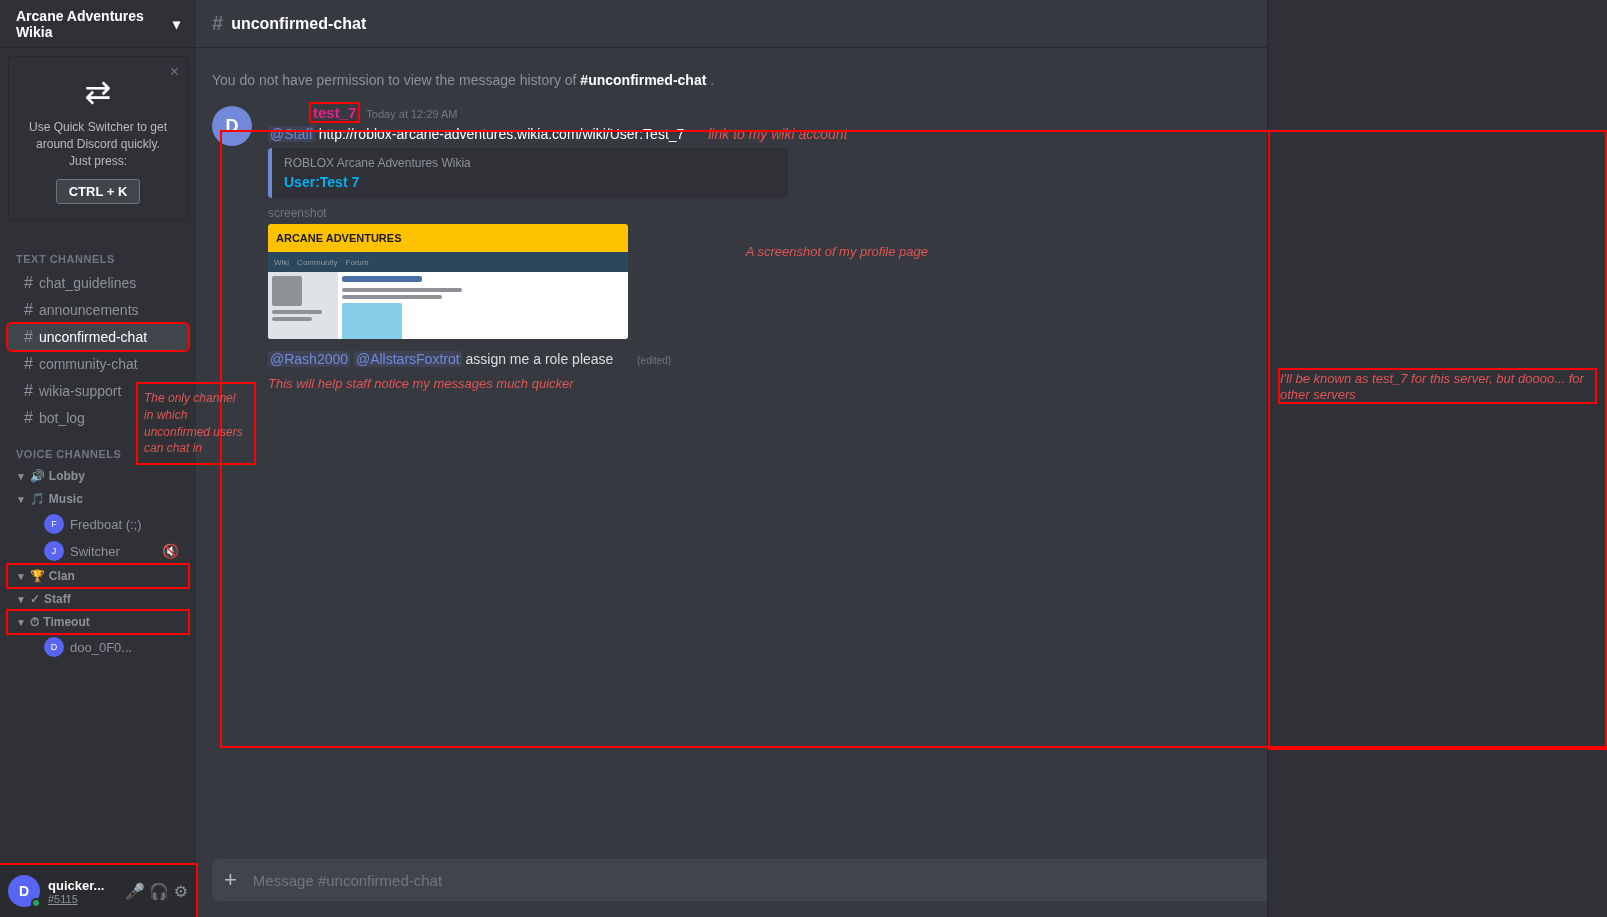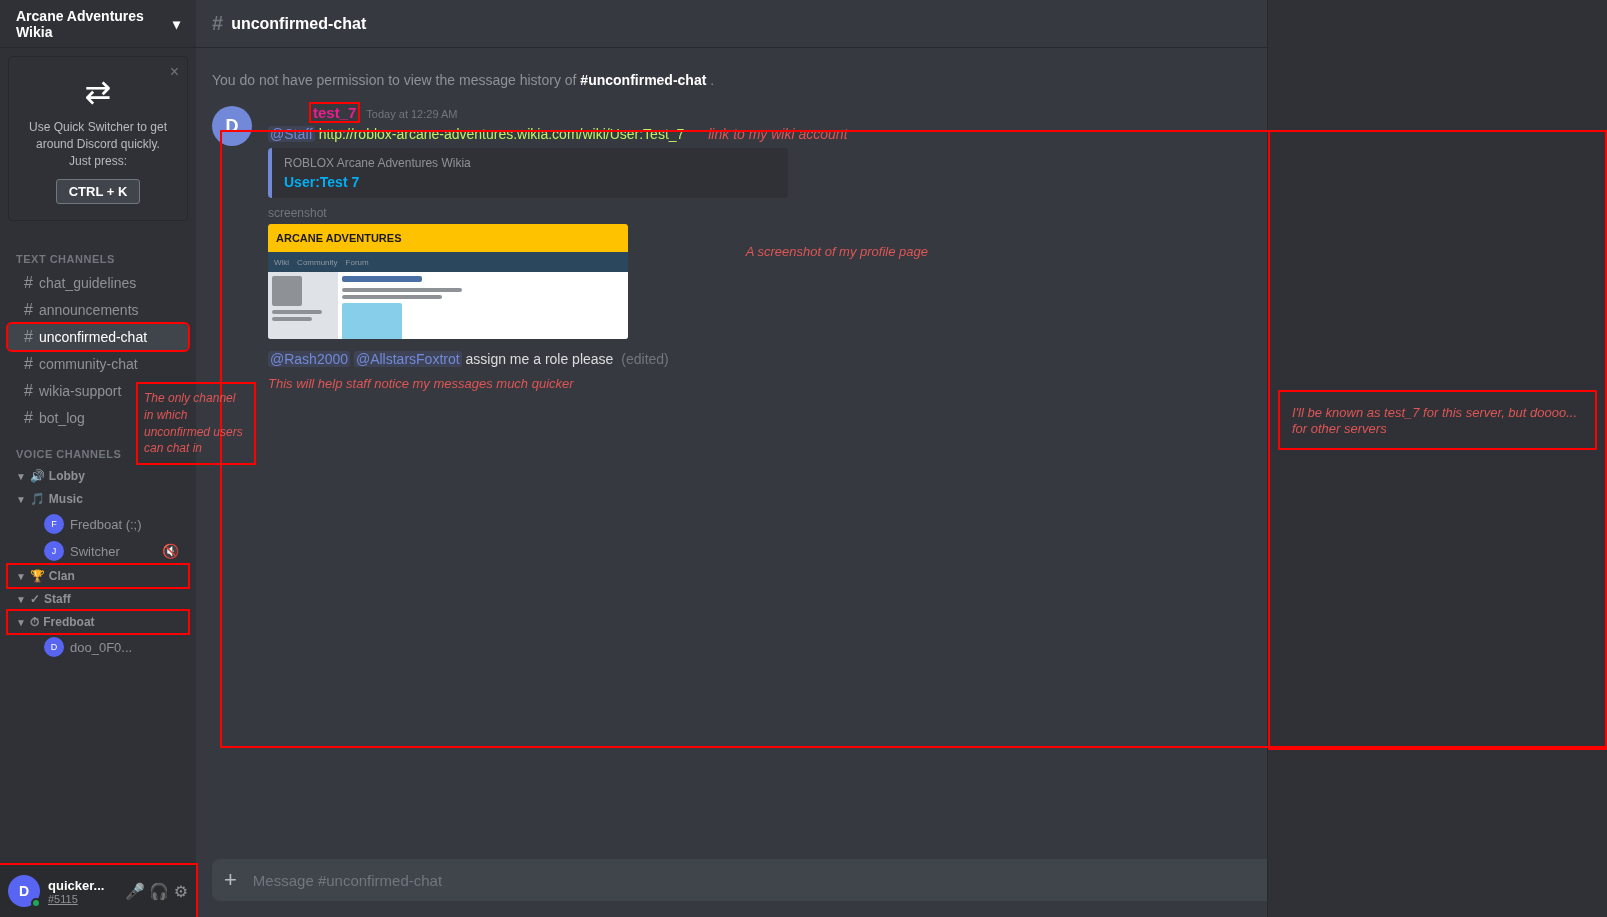--- a/index.html
+++ b/index.html
@@ -296,33 +296,33 @@
       font-size: 11px;
       color: #72767d;
     }
 
     .msg-text {
       color: #dcddde;
       line-height: 1.375;
       margin-bottom: 4px;
     }
     .msg-text a {
-      color: #bef264;
+      color: #ffffff;
       text-decoration: none;
     }
     .msg-text .mention {
       color: #7289da;
       background: rgba(114,137,218,0.15);
       border-radius: 3px;
       padding: 0 2px;
     }
     .msg-text .edited {
-      font-size: 14px;
+      font-size: 10px;
       color: #72767d;
-      margin-left: 4px;
+      margin-left: 20px;
     }
 
     
     .embed {
       border-left: 4px solid #7289da;
       background: #2f3136;
       border-radius: 4px;
       padding: 8px 12px;
       max-width: 520px;
       margin: 4px 0;
@@ -548,21 +548,21 @@
 
       <div class="voice-section-header">
         <span class="arrow">▼</span>
         <span>✓</span>
         <span>Staff</span>
       </div>
 
       <div class="voice-section-header" style="outline: 2px solid #ff0000;">
         <span class="arrow">▼</span>
         <span>⏱</span>
-        <span>Fredboat</span>
+        <span>Timeout</span>
       </div>
 
       <div class="voice-user">
         <div class="user-avatar-sm">D</div>
         <span class="user-name">doo_0F0...</span>
       </div>
 
     </div>
 
     <div class="user-area">
@@ -688,25 +688,25 @@
         </div>
       </div>
     </div>
 
   </div>
 
   <div style="position:absolute; right:0; top:0; width:340px; height:917px; background:#2f3136; border-left:1px solid #26282c; z-index:5;">
 
     <div style="
       position: absolute;
-      top: 390px;
+      top: 368px;
       left: 10px;
       right: 10px;
       border: 2px solid #ff0000;
-      padding: 12px;
+      padding: 0;
       background: transparent;
     ">
       <span style="color:#e05555; font-style:italic; font-size:13px;">I'll be known as test_7 for this server, but doooo... for other servers</span>
     </div>
 
     <div style="
       position:absolute;
       top: 130px;
       left: 0px;
       right: 0px;

